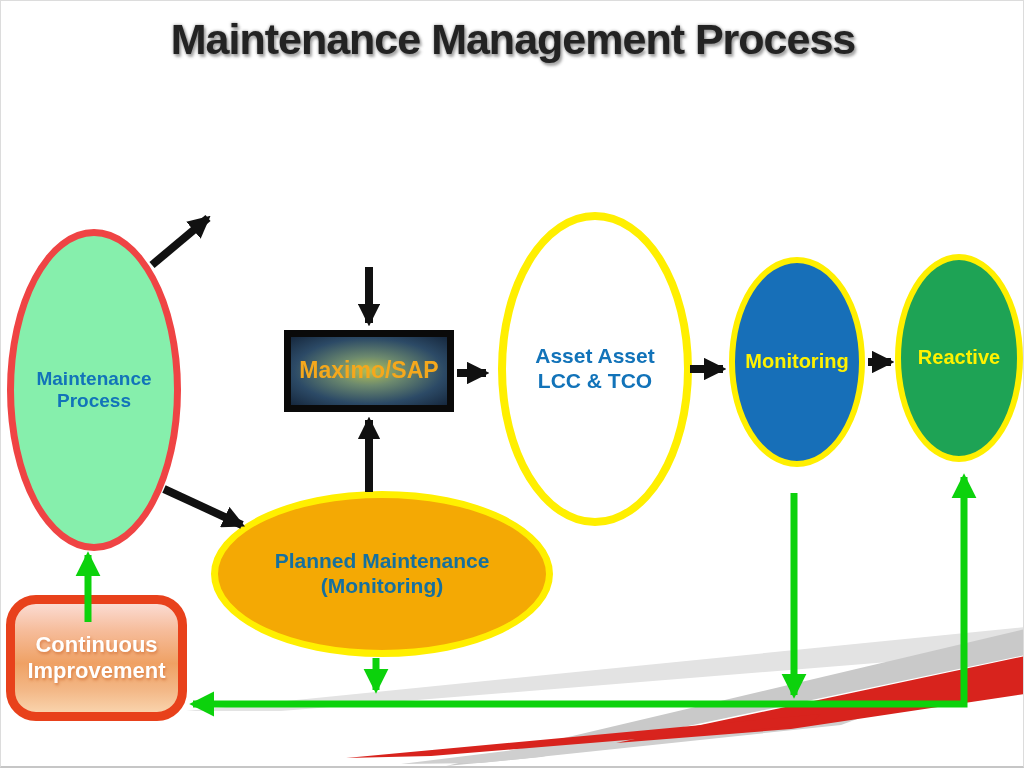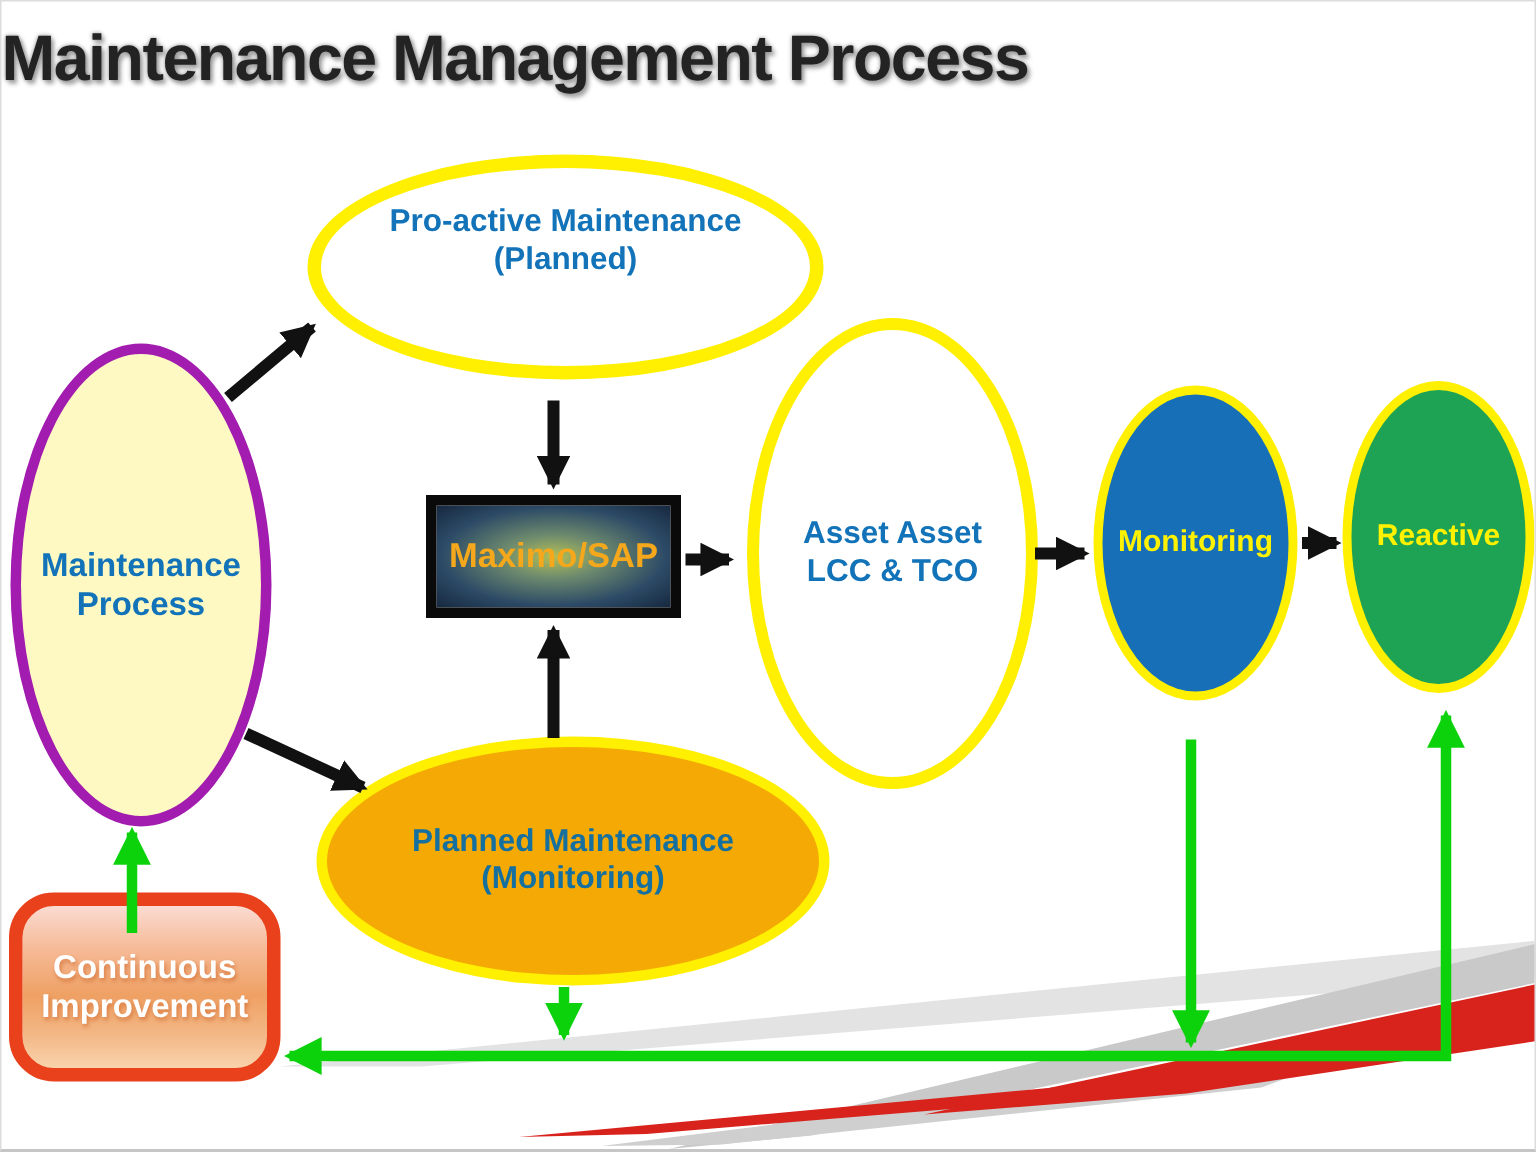--- a/index.html
+++ b/index.html
@@ -3,33 +3,33 @@
 <meta charset="utf-8">
 <style>
   html,body{margin:0;padding:0;background:#ffffff;}
   .slide{
     position:relative;width:1024px;height:768px;overflow:hidden;
     background:#ffffff;font-family:"Liberation Sans",sans-serif;
     border:1px solid #dcdcdc;border-bottom:2px solid #c6c6c6;box-sizing:border-box;
   }
   .layer{position:absolute;left:0;top:0;width:1024px;height:768px;pointer-events:none;}
   .title{
-    position:absolute;left:0;top:14px;width:1024px;margin:0;text-align:left;
+    position:absolute;left:0;top:14px;width:1024px;margin:0;text-align:center;
     font-size:43px;font-weight:bold;letter-spacing:-1px;color:#232323;
     text-shadow:0 0 3px rgba(130,130,130,.9), 2px 3px 3px rgba(70,70,70,.45);
   }
   .node{
     position:absolute;box-sizing:border-box;display:flex;flex-direction:column;
     align-items:center;justify-content:center;text-align:center;font-weight:bold;line-height:1.18;
   }
   .ellipse{border-radius:50%;}
   .blue-text{color:#1273b9;}
   .yellow-text{color:#fff200;}
   .proactive{left:204px;top:102px;width:344px;height:150px;border:9px solid #ffef00;background:#ffffff;font-size:21px;justify-content:flex-start;padding-top:24px;}
-  .strategy{left:6px;top:228px;width:174px;height:322px;border:7px solid #a21caf;background:#fef9c3;font-size:22px;}
+  .strategy{left:6px;top:228px;width:174px;height:322px;border:7px solid #ef4444;background:#86efac;font-size:19px;}
   .assess{left:497px;top:211px;width:194px;height:314px;border:8px solid #ffef00;background:#ffffff;font-size:21px;}
   .monitoring{left:728px;top:256px;width:136px;height:210px;border:6px solid #ffef00;background:#176fb8;font-size:20px;text-align:right;}
   .reporting{left:894px;top:253px;width:128px;height:208px;border:6px solid #ffef00;background:#1ea355;font-size:20px;}
   .reactive{left:210px;top:490px;width:342px;height:166px;border:7px solid #ffef00;background:#f4a904;font-size:21px;color:#15709f;}
   .maximo{
     left:283px;top:329px;width:170px;height:82px;border:7px solid #0a0a0a;
     background:radial-gradient(ellipse at 50% 50%, #b3bf56 0%, #6d8a6e 30%, #2c4a66 68%, #16283e 100%);
     font-size:23px;color:#f5a81c;
   }
   .ci{
@@ -46,24 +46,20 @@
   <svg class="layer" viewBox="0 0 1024 768">
     <polygon points="185,710 1024,626 1024,650 280,710" fill="#e3e3e3"></polygon>
     <polygon points="445,765 1024,628 1024,654 540,756" fill="#c9c9c9"></polygon>
     <polygon points="400,763 905,700 840,724 480,762" fill="#cfcfcf"></polygon>
     <polygon points="615,742 1024,655 1024,693 790,728" fill="#d8231d"></polygon>
     <polygon points="345,757 820,713 808,724 430,755" fill="#d8231d"></polygon>
   </svg>
 
   <h1 class="title">Maintenance Management Process</h1>
 
-  <div class="node ellipse proactive blue-text">
-    <div>Pro-active Maintenance</div>
-    <div>(Planned)</div>
-  </div>
 
   <div class="node ellipse strategy blue-text">
     <div>Maintenance</div>
     <div>Process</div>
   </div>
 
   <div class="node maximo">
     <div>Maximo/SAP</div>
   </div>
 

